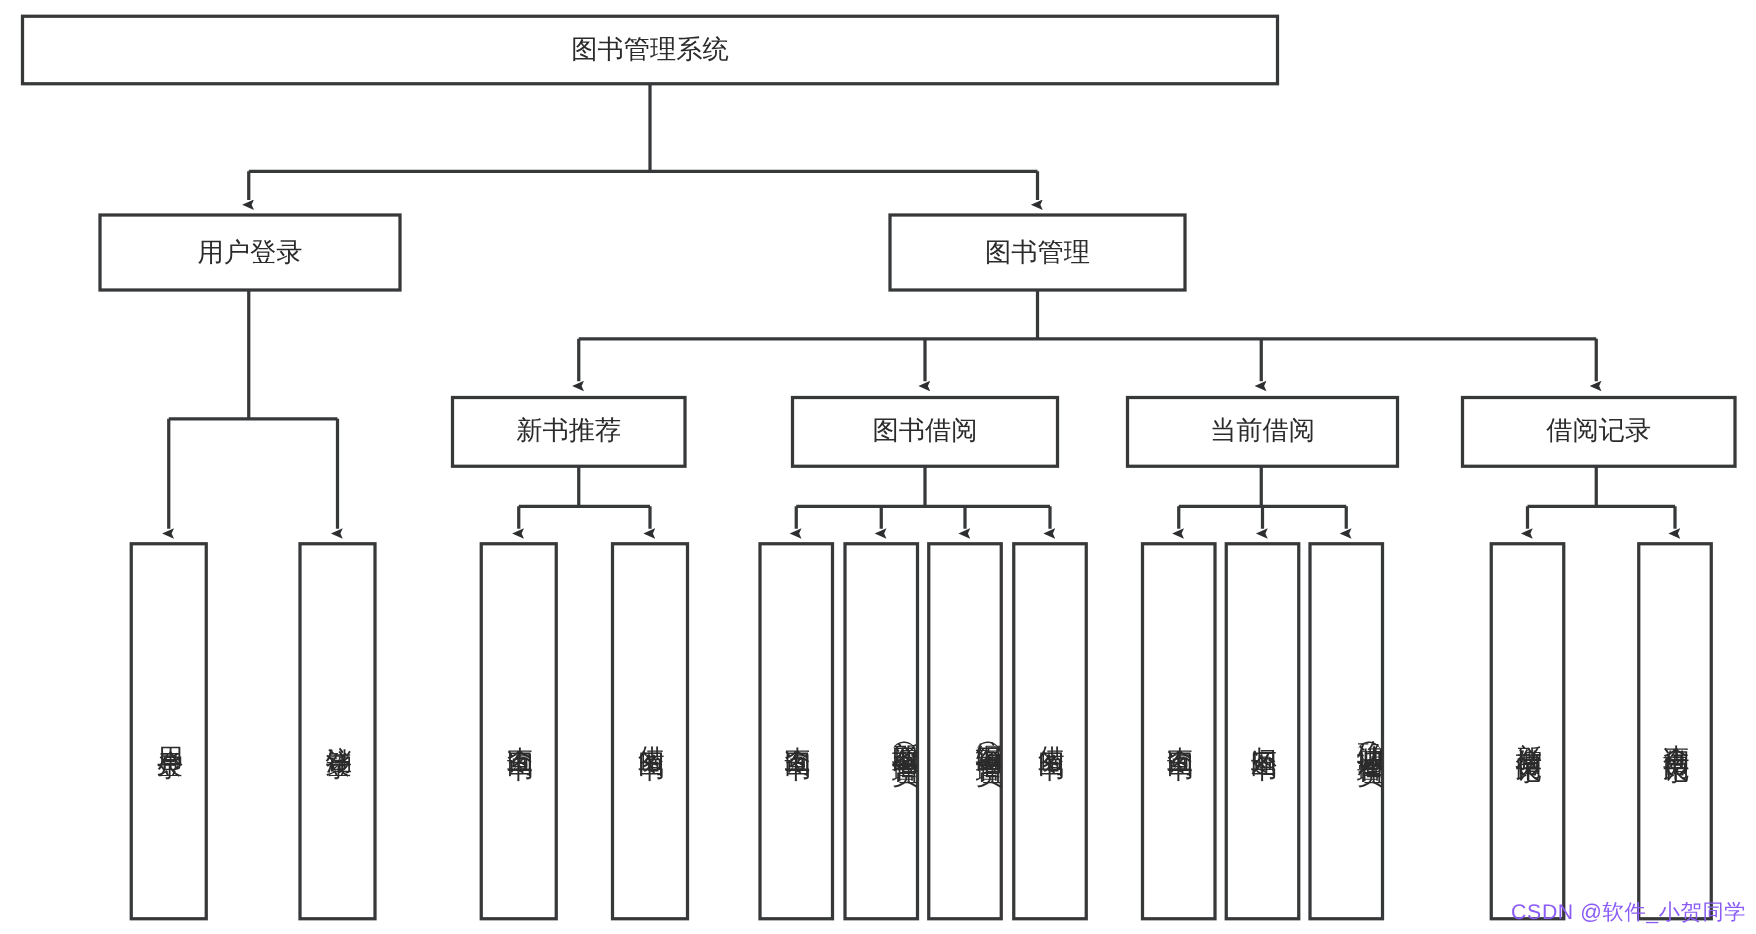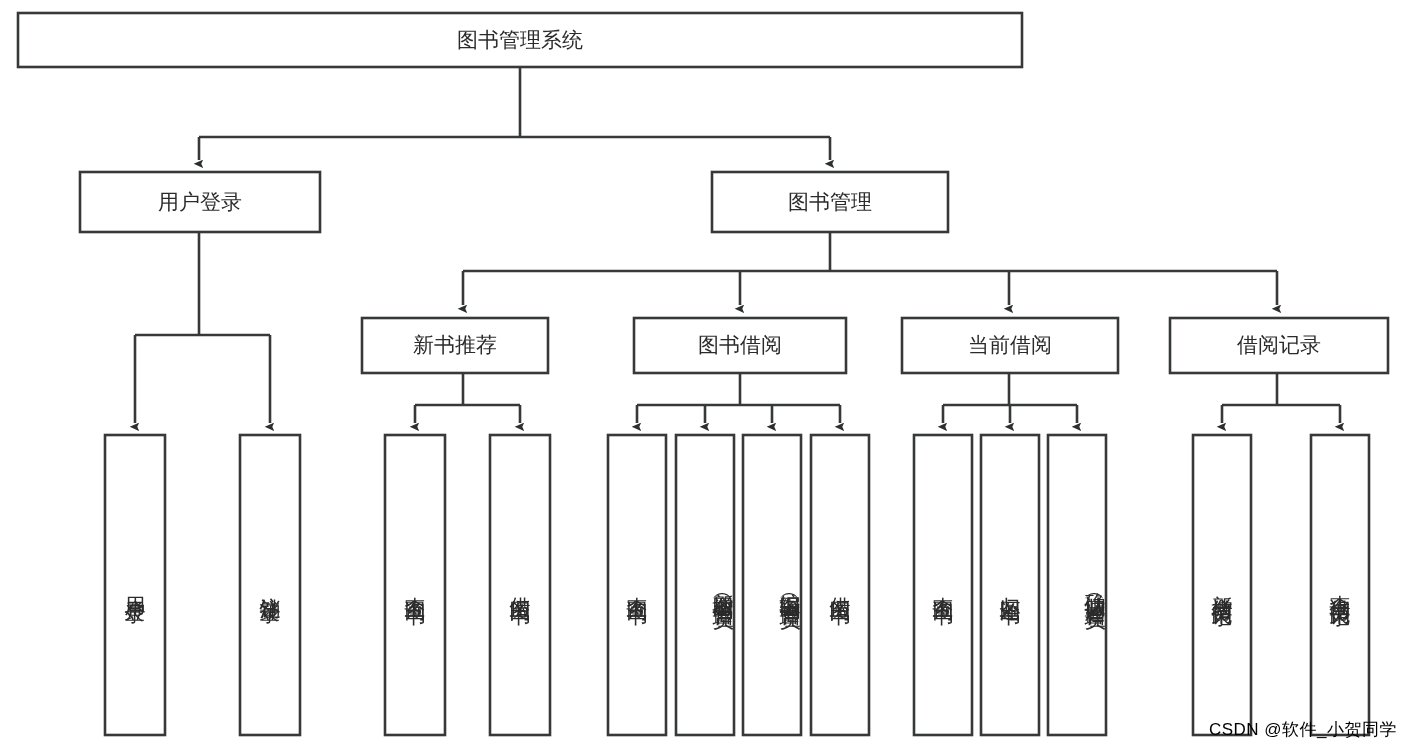--- a/index.html
+++ b/index.html
@@ -61,21 +61,21 @@
     text-align: center;
     white-space: nowrap;
     pointer-events: none;
   }
   .watermark {
     position: absolute;
     right: 8px;
     bottom: 6px;
     font-family: "Liberation Sans", "DejaVu Sans", sans-serif;
     font-size: 17px;
-    color: #000000;
+    color: #8b5cf6;
     white-space: nowrap;
     letter-spacing: 0.5px;
   }
 </style>
 </head>
 <body>
 
 <div id="diagram-root">
 
   <svg id="tree-svg" viewBox="0 0 1405 747">

